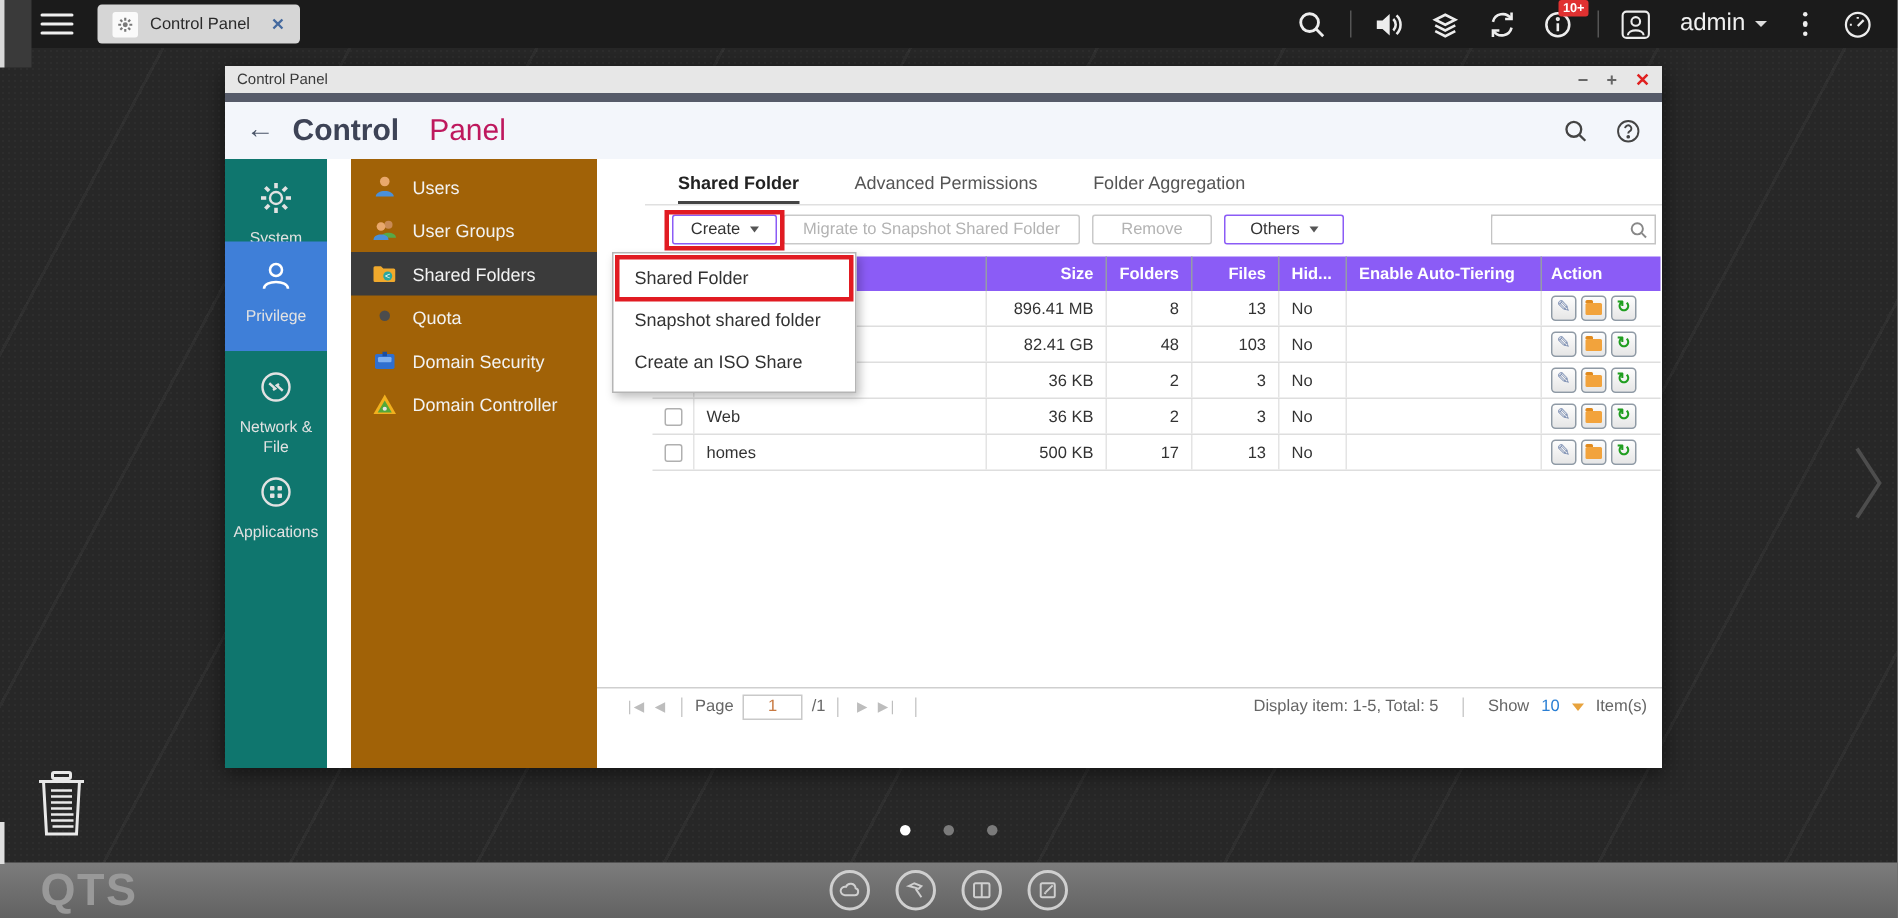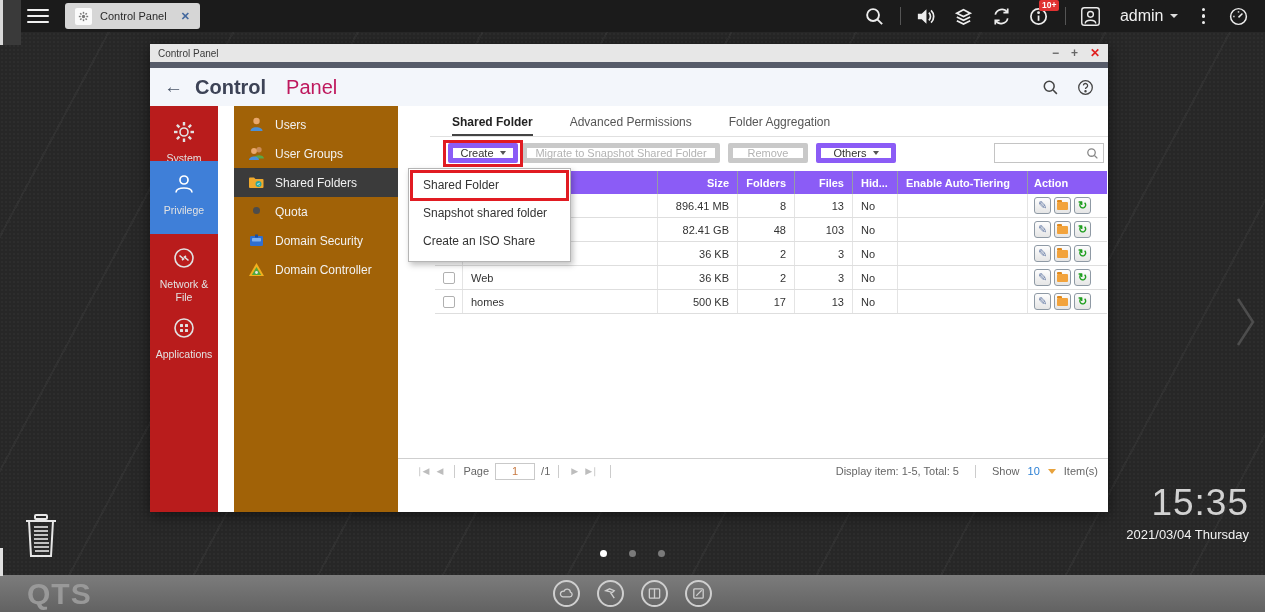--- a/index.html
+++ b/index.html
@@ -67,21 +67,21 @@
   .back-arrow { font-size:19px; color:#4a5568; margin-right:12px; cursor:pointer; }
   .cp-title { font-size:20px; }
   .cp-title .b { font-weight:bold; color:#3d4356; }
   .cp-title .l { color:#be185d;margin-left:20px; }
   .win-header-icons { margin-left:auto; display:flex; gap:18px; align-items:center; }
   .win-header-icons svg { width:17px; height:17px; cursor:pointer; }
 
   .win-body { display:flex; height:406px; }
 
   
-  .rail { width:68px; background:#b91c1c; position:relative; flex-shrink:0;padding-left:12px; }
+  .rail { width:68px; background:#0f766e; position:relative; flex-shrink:0;padding-left:12px; }
   .rail-item { position:absolute; left:0; width:68px; text-align:center; color:#e2e2e2; cursor:pointer; }
   .rail-item svg { width:24px; height:24px; }
   .rail-label { font-size:10.5px; margin-top:4px; line-height:1.2; }
   .rail-item.active { background:#3f7fd8; }
 
   
   .submenu { width:164px; background:#a16207; flex-shrink:0; padding-top:4px;margin-left:16px; }
   .sm-item { height:29px; display:flex; align-items:center; gap:10px; padding-left:14px;
     color:#f2f2f2; font-size:12px; cursor:pointer; }
   .sm-item.active { background:#3b3b3b; }
@@ -93,21 +93,21 @@
   .quota-ring::after { content:""; position:absolute; left:4px; top:4px; width:7px; height:7px;
     border-radius:50%; background:#4c4c4c; }
 
   
   .content { flex:1; background:#fff; position:relative; overflow:hidden;padding-left:32px; }
   .tabs-row { height:31px; border-bottom:1px solid #e0e0e0; display:flex; align-items:flex-end;
     padding-left:22px; gap:37px; }
   .tab { font-size:12px; color:#555; padding-bottom:7px; cursor:pointer; }
   .tab.active { color:#222; font-weight:bold; border-bottom:2px solid #444; padding-bottom:5px; }
   .toolbar { height:32px; display:flex; align-items:center; position:relative; }
-  .btn { height:20px; background:#fff; border:5px solid #8b5cf6; border-radius:2px; font-size:11px;
+  .btn { height:20px; background:#fff; border:1px solid #8b5cf6; border-radius:2px; font-size:11px;
     color:#333; display:flex; align-items:center; justify-content:center; gap:6px; cursor:pointer;
     font-family:"Liberation Sans", sans-serif; }
   .btn.disabled { border-color:#c9c9c9; color:#b3b3b3; cursor:default; }
   .btn .caret { width:0; height:0; border-left:3.5px solid transparent; border-right:3.5px solid transparent; border-top:4px solid #555; }
   .btn-create { position:absolute; left:18px; width:70px; }
   .btn-migrate { position:absolute; left:92px; width:198px; }
   .btn-remove { position:absolute; left:298px; width:80px; }
   .btn-others { position:absolute; left:386px; width:80px; }
   .toolbar-search { position:absolute; right:4px; width:110px; height:20px; border:1px solid #c4c4c4;
     display:flex; align-items:center; }
@@ -275,24 +275,20 @@
           <line x1="12" y1="18" x2="26" y2="18"></line>
           <line x1="12" y1="22" x2="26" y2="22"></line>
           <line x1="12" y1="26" x2="26" y2="26"></line>
           <line x1="12" y1="30" x2="27" y2="30"></line>
           <line x1="12" y1="34" x2="27" y2="34"></line>
           <line x1="13" y1="38" x2="27" y2="38"></line>
         </g>
     </svg>
   </div>
 
-  <div class="clock-area">
-    <div class="clock-time">15:35</div>
-    <div class="clock-date">2021/03/04 Thursday</div>
-  </div>
 
   <div class="page-dots">
     <i class="active"></i>
     <i></i>
     <i></i>
   </div>
 
   <div class="edge-sliver-bottom"></div>
 
   <div class="bottombar">

